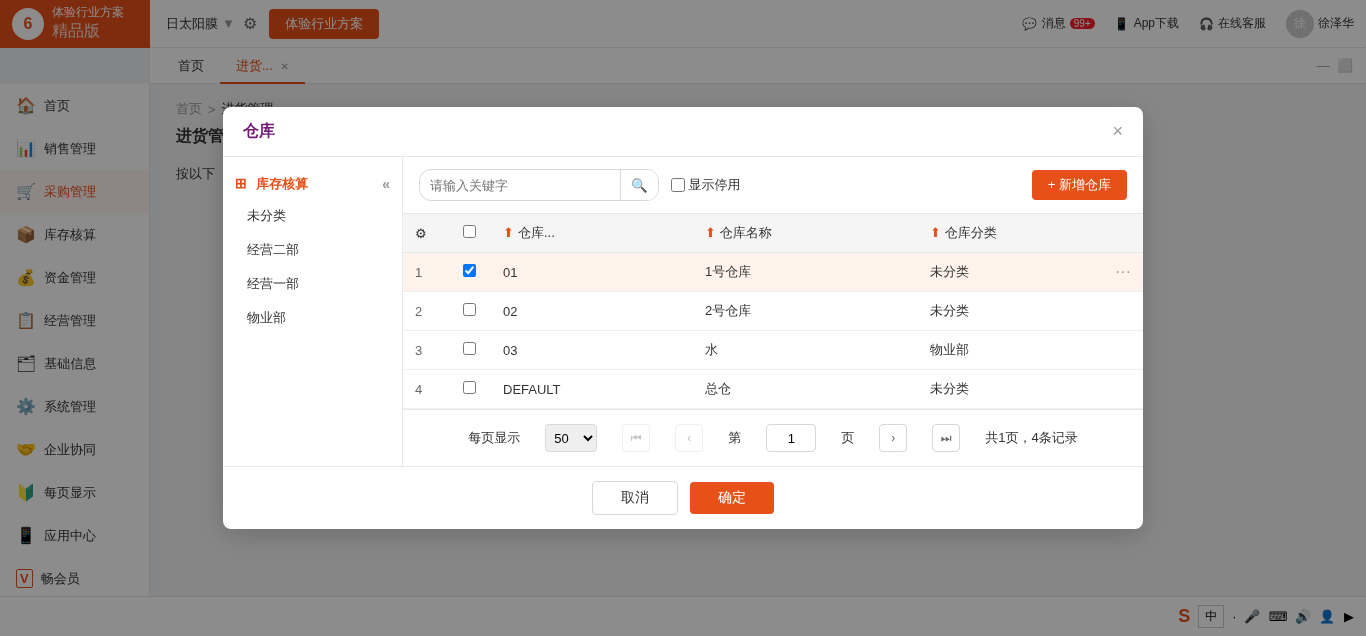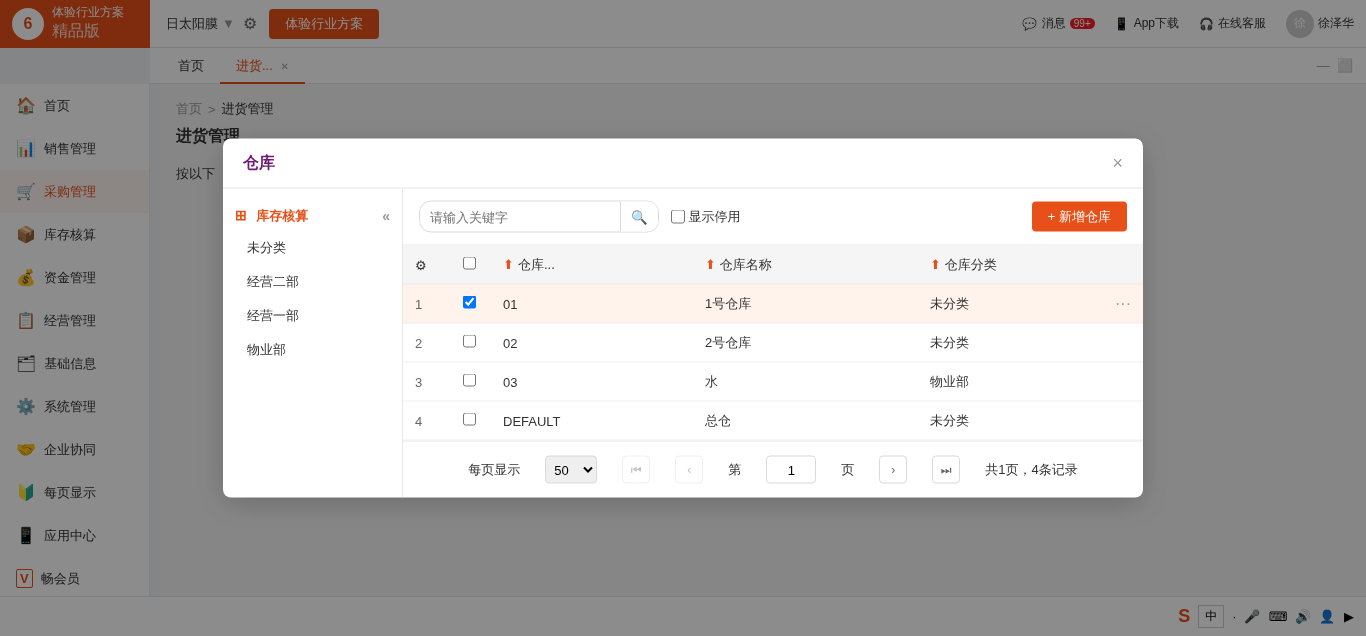--- a/index.html
+++ b/index.html
@@ -424,20 +424,24 @@
         <span>第</span>
         <input class="page-input" type="text" value="1" style="">
         <span>页</span>
         <button class="page-btn">›</button>
         <button class="page-btn">⏭</button>
         <span>共1页，4条记录</span>
       </div>
     </div>
   </div>
 
+  <div class="modal-footer">
+    <button class="cancel-btn">取消</button>
+    <button class="confirm-btn">确定</button>
+  </div>
 </div>
 
 <div class="bottom-bar">
   <span style="color:#e8501a;font-weight:bold;font-size:18px;">S</span>
   <span style="cursor:pointer;border:1px solid #ccc;padding:2px 6px;font-size:12px;">中</span>
   <span>·</span>
   <span style="cursor:pointer;">🎤</span>
   <span style="cursor:pointer;">⌨</span>
   <span style="cursor:pointer;">🔊</span>
   <span style="cursor:pointer;">👤</span>

